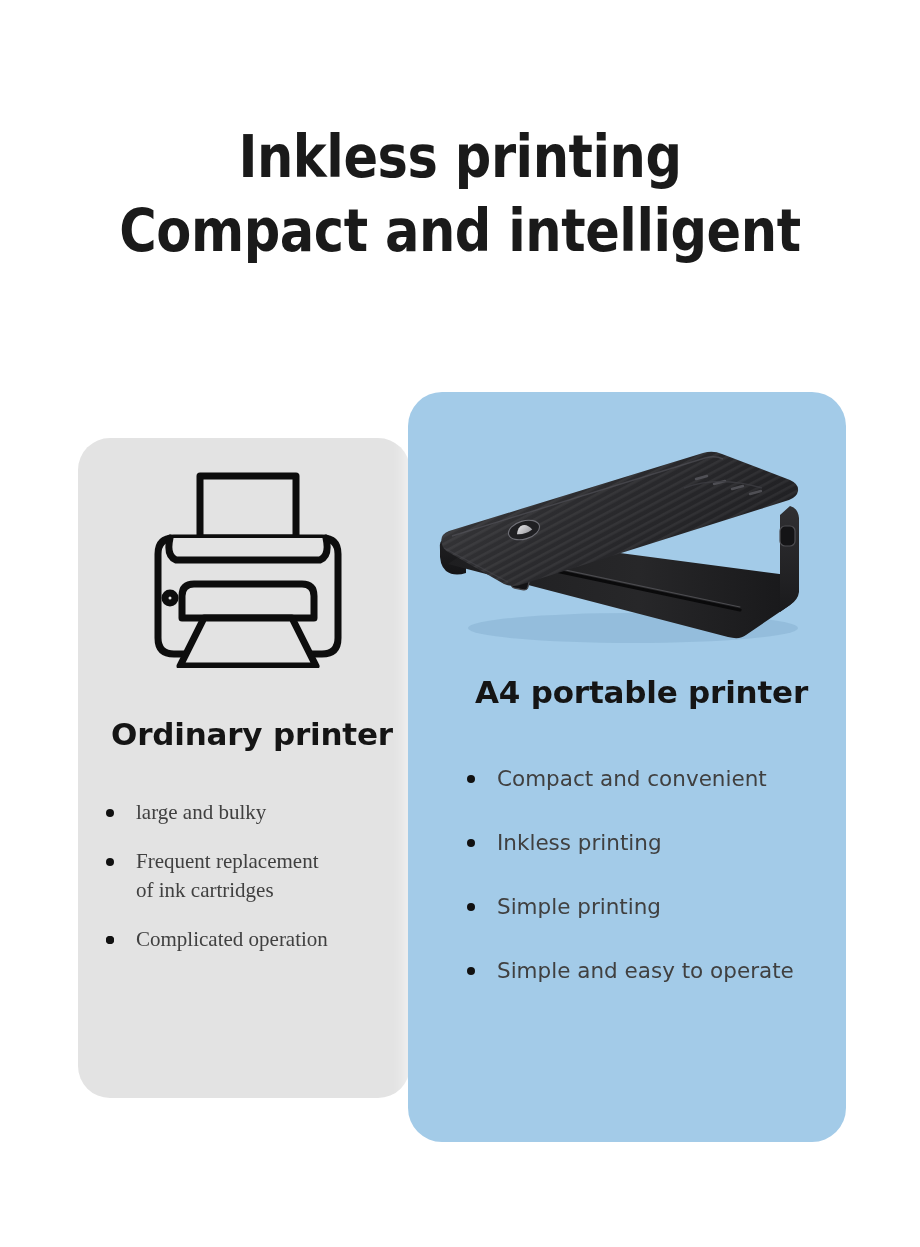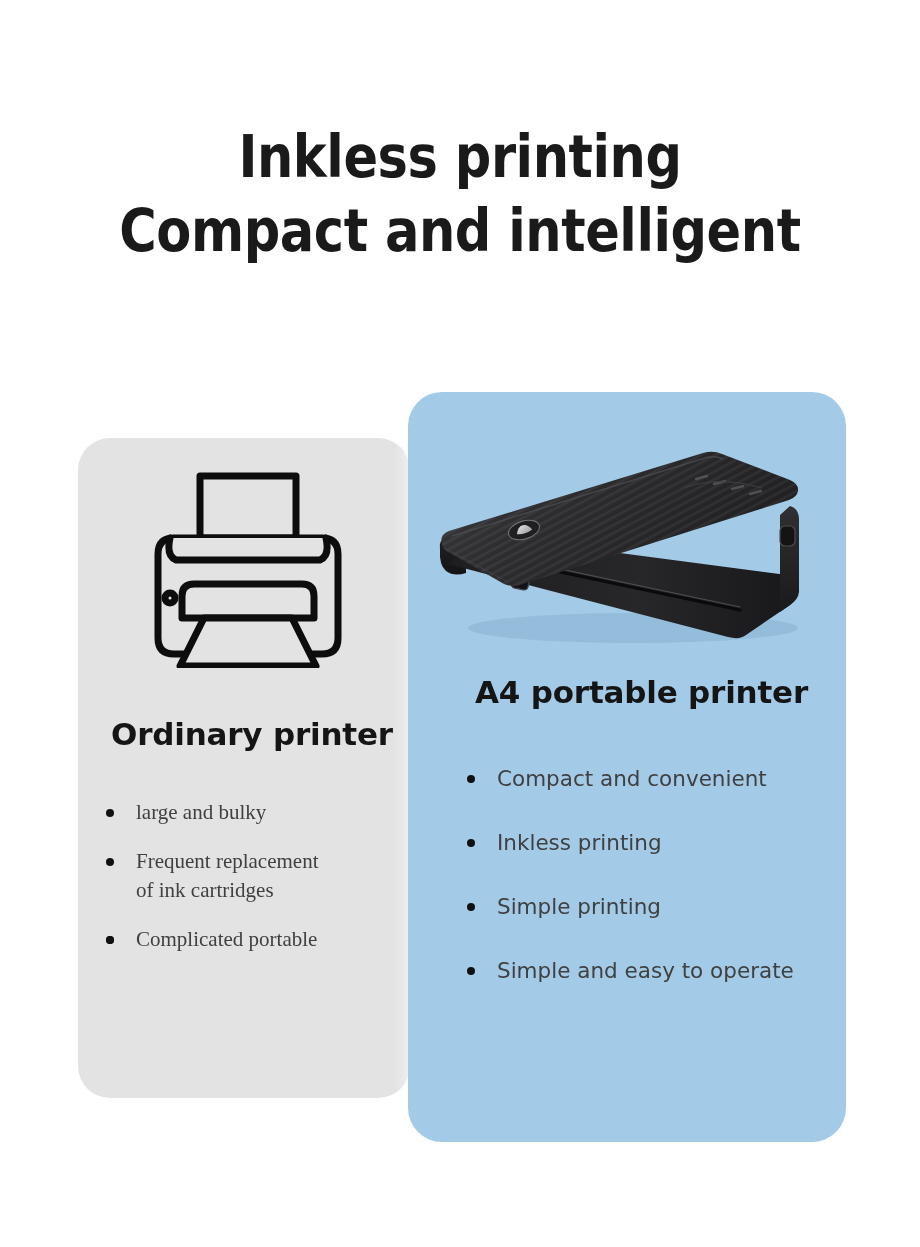--- a/index.html
+++ b/index.html
@@ -179,21 +179,21 @@
     <li class="bullet-item">
       <span class="dot"></span>
       <span class="bullet-text">Frequent replacement
 of ink cartridges</span>
     </li>
     <li class="bullet-item">
       <span class="dot"></span>
     </li>
     <li class="bullet-item">
       <span class="dot"></span>
-      <span class="bullet-text">Complicated portable</span>
+      <span class="bullet-text">Complicated operation</span>
     </li>
   </ul>
 </div>
 
 <div class="card card-portable">
 
   <div class="product-photo">
     <svg viewBox="0 0 400 240" width="400" height="240" aria-hidden="true">
       <defs>
         <linearGradient id="topFace" x1="0" y1="0" x2="1" y2="0.4">

